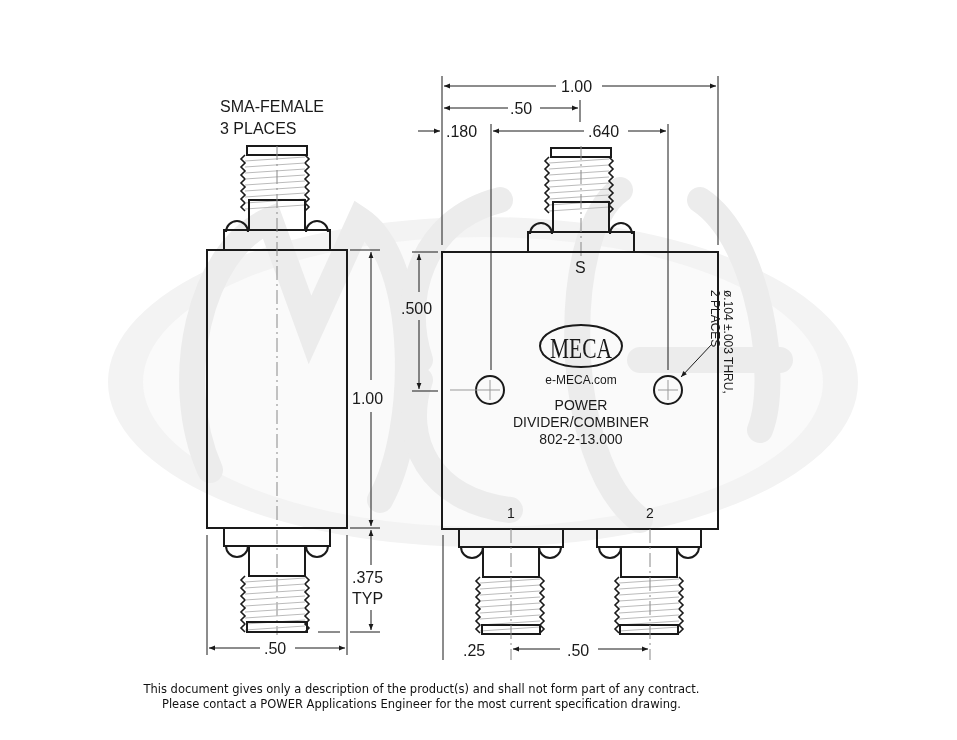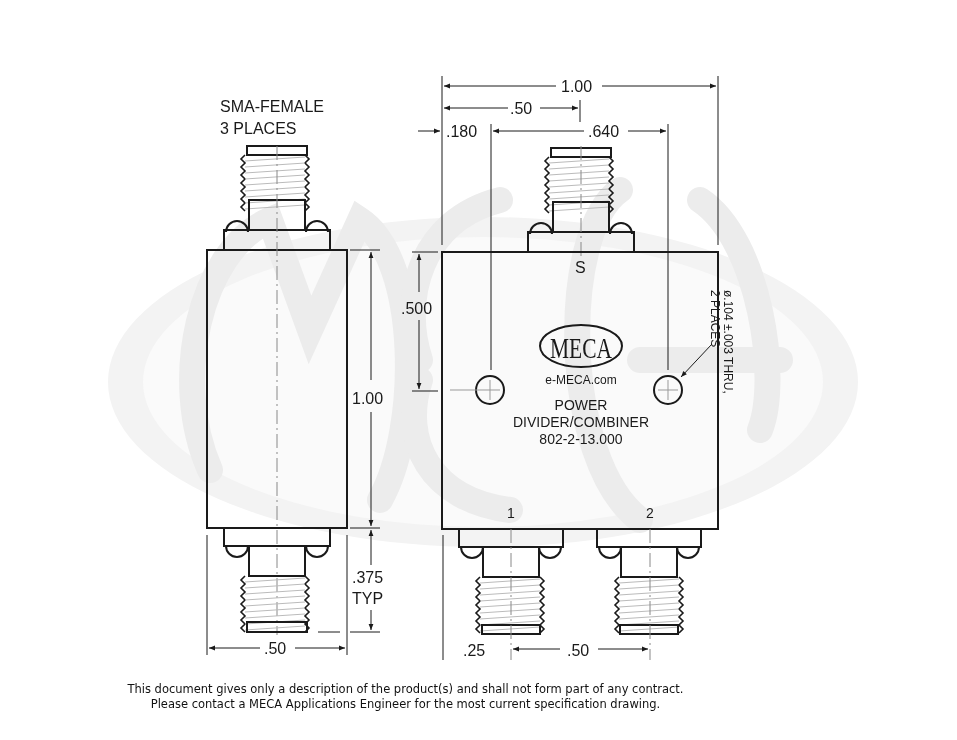--- a/index.html
+++ b/index.html
@@ -6,21 +6,21 @@
   body { width:957px; height:740px; position:relative; overflow:hidden; font-family:"Liberation Sans", sans-serif; }
   svg { position:absolute; left:0; top:0; }
   .lbl { font-family:"Liberation Sans", sans-serif; font-size:16px; fill:#1a1a1a; }
   .lbl-sm { font-family:"Liberation Sans", sans-serif; font-size:14px; fill:#1a1a1a; }
   .lbl-xs { font-family:"Liberation Sans", sans-serif; font-size:12px; fill:#1a1a1a; }
   .body-line { stroke:#1a1a1a; stroke-width:2; fill:none; }
   .thin { stroke:#1a1a1a; stroke-width:1; fill:none; }
   .center { stroke:#888; stroke-width:1; stroke-dasharray:14 4 2 4; fill:none; }
   .thread { stroke:#bbb; stroke-width:1; fill:none; }
   .wm { fill:none; stroke:#ececec; stroke-width:26; stroke-linecap:round; }
-  .footer { position:absolute; left:0; width:811px; text-align:center; font-family:"DejaVu Sans", sans-serif; font-size:11.5px; color:#111; }
+  .footer { position:absolute; left:0; width:811px; text-align:center; font-family:"DejaVu Sans", sans-serif; font-size:11.5px; color:#111;padding-left:16px; }
 </style>
 </head>
 <body>
 
 <svg width="957" height="740" viewBox="0 0 957 740">
   <defs>
     <marker id="arr" viewBox="0 0 10 10" refX="10" refY="5" markerWidth="9" markerHeight="6" orient="auto-start-reverse">
       <path d="M0,1 L10,5 L0,9 z" fill="#1a1a1a"></path>
     </marker>
     <g id="thread-block">
@@ -186,13 +186,13 @@
 
     <line x1="443" y1="535" x2="443" y2="660" class="thin"></line>
     <text class="lbl" x="463" y="656">.25</text>
     <line x1="560" y1="649" x2="513" y2="649" class="thin" marker-end="url(#arr)"></line>
     <line x1="598" y1="649" x2="648" y2="649" class="thin" marker-end="url(#arr)"></line>
     <text class="lbl" x="567" y="656">.50</text>
   </g>
 </svg>
 
 <div class="footer" style="top:682px;">This document gives only a description of the product(s) and shall not form part of any contract.</div>
-<div class="footer" style="top:697px;">Please contact a MECA Applications Engineer for the most current specification drawing.</div>
+<div class="footer" style="top:697px;">Please contact a POWER Applications Engineer for the most current specification drawing.</div>
 
 </body></html>

